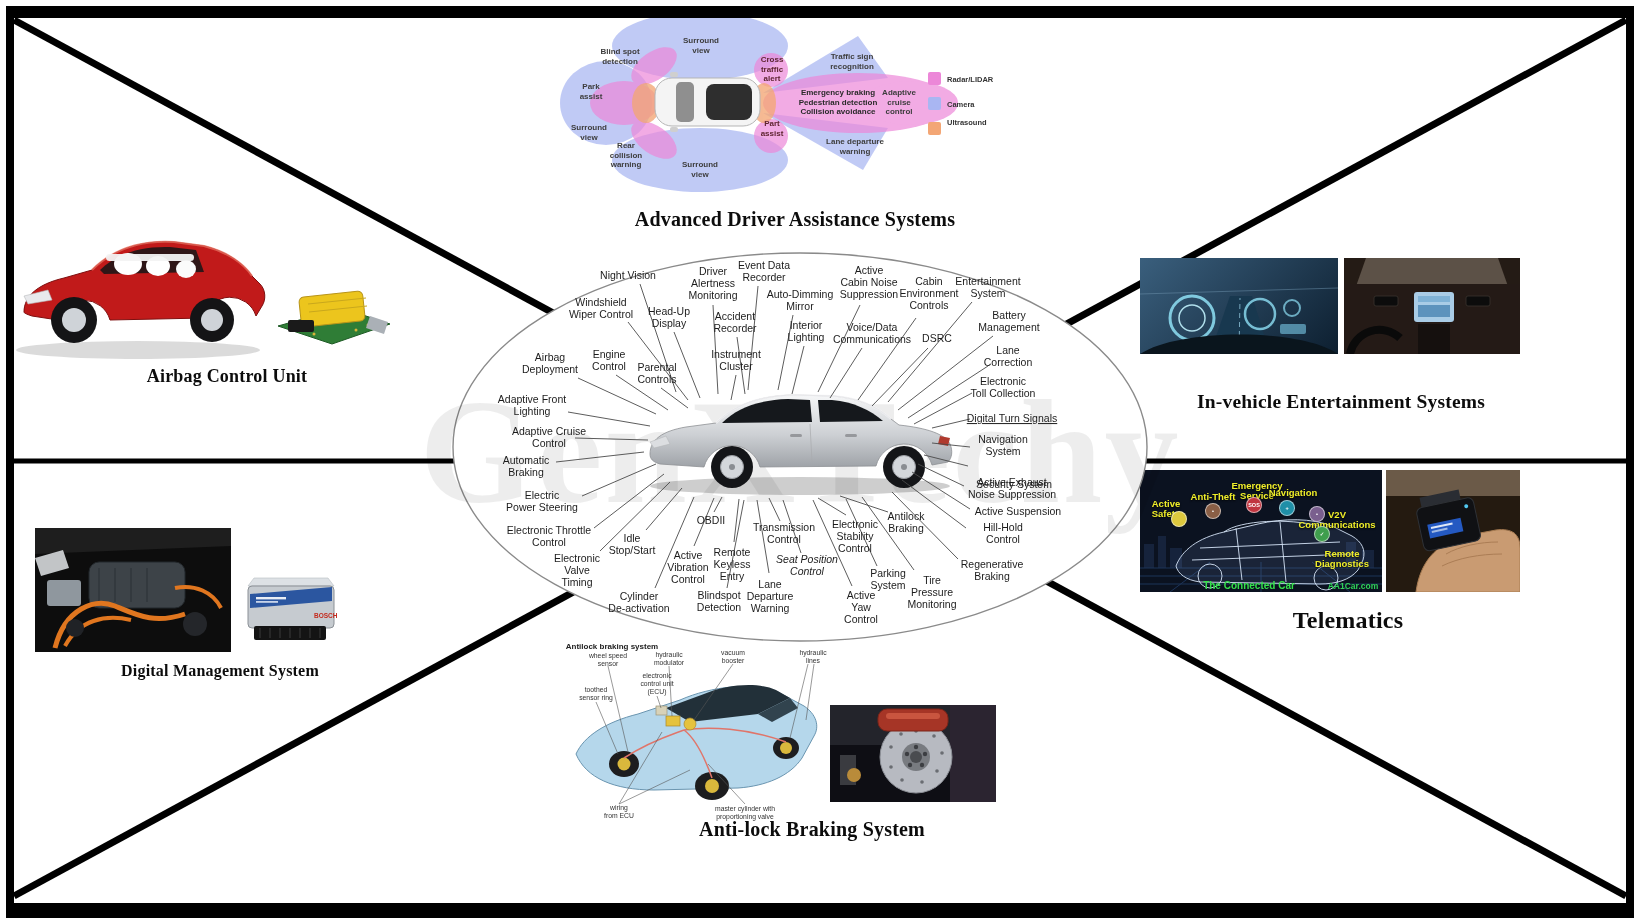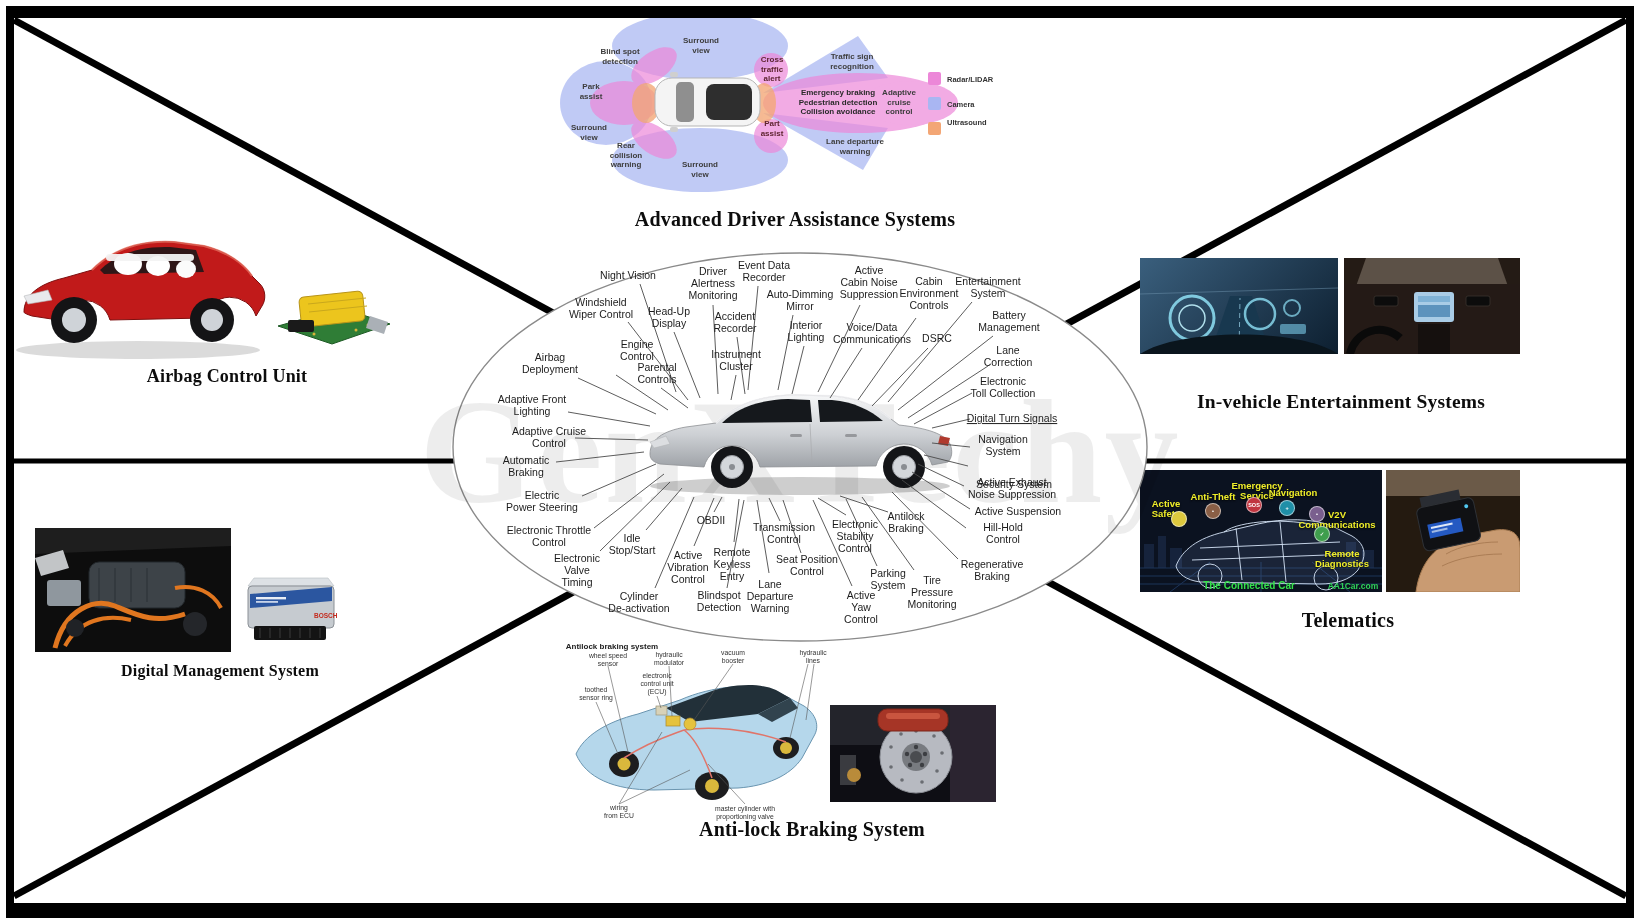--- a/index.html
+++ b/index.html
@@ -400,21 +400,21 @@
       <div class="lbl hub-lbl" style="left: 1014px; top: 446px; margin-top: 39px;">Security System</div>
       <div class="lbl hub-lbl" style="left: 1012px; top: 489px;">Active Exhaust
 Noise Suppression</div>
       <div class="lbl hub-lbl" style="left: 1018px; top: 512px;">Active Suspension</div>
       <div class="lbl hub-lbl" style="left: 1003px; top: 534px;">Hill-Hold
 Control</div>
       <div class="lbl hub-lbl" style="left: 992px; top: 571px;">Regenerative
 Braking</div>
       <div class="lbl hub-lbl" style="left: 550px; top: 364px;">Airbag
 Deployment</div>
-      <div class="lbl hub-lbl" style="left: 609px; top: 351px; margin-left: 28px;">Engine
+      <div class="lbl hub-lbl" style="left: 609px; top: 361px;">Engine
 Control</div>
       <div class="lbl hub-lbl" style="left: 657px; top: 374px;">Parental
 Controls</div>
       <div class="lbl hub-lbl" style="left: 736px; top: 361px;">Instrument
 Cluster</div>
       <div class="lbl hub-lbl" style="left: 532px; top: 406px;">Adaptive Front
 Lighting</div>
       <div class="lbl hub-lbl" style="left: 549px; top: 438px;">Adaptive Cruise
 Control</div>
       <div class="lbl hub-lbl" style="left: 526px; top: 467px;">Automatic
@@ -437,21 +437,21 @@
       <div class="lbl hub-lbl" style="left: 732px; top: 565px;">Remote
 Keyless
 Entry</div>
       <div class="lbl hub-lbl" style="left: 719px; top: 602px;">Blindspot
 Detection</div>
       <div class="lbl hub-lbl" style="left: 770px; top: 597px;">Lane
 Departure
 Warning</div>
       <div class="lbl hub-lbl" style="left: 784px; top: 534px;">Transmission
 Control</div>
-      <div class="lbl hub-lbl" style="left: 807px; top: 566px;">Seat Position
+      <div class="lbl hub-lbl" style="left: 807px; top: 566px; font-style: italic;">Seat Position
 Control</div>
       <div class="lbl hub-lbl" style="left: 861px; top: 608px;">Active
 Yaw
 Control</div>
       <div class="lbl hub-lbl" style="left: 855px; top: 537px;">Electronic
 Stability
 Control</div>
       <div class="lbl hub-lbl" style="left: 906px; top: 523px;">Antilock
 Braking</div>
       <div class="lbl hub-lbl" style="left: 888px; top: 580px;">Parking
@@ -536,17 +536,17 @@
     </div>
 
   <div class="lbl" style="left:612px;top:646px;font-size:8px;font-weight:700;color:#222">Antilock braking system</div>
   <div class="tel-footer" style="left:1249px;top:585px;font-size:10px;color:#35e24b">The Connected Car</div>
   <div class="tel-footer" style="left:1353px;top:586px;font-size:8.5px;color:#2fd157">AA1Car.com</div>
 
   <div class="title" style="left:795px;top:219px;font-size:20px">Advanced Driver Assistance Systems</div>
   <div class="title" style="left:227px;top:376px;font-size:18px">Airbag Control Unit</div>
   <div class="title" style="left:1341px;top:402px;font-size:19.5px">In-vehicle Entertainment Systems</div>
   <div class="title" style="left:220px;top:671px;font-size:16px">Digital Management System</div>
-  <div class="title" style="left:1348px;top:620px;font-size:20px">Telematics</div>
+  <div class="title" style="left:1348px;top:620px;font-size:24px">Telematics</div>
   <div class="title" style="left:812px;top:829px;font-size:20px">Anti-lock Braking System</div>
 
   <div class="frame"></div>
 </div>
 
 </body></html>

